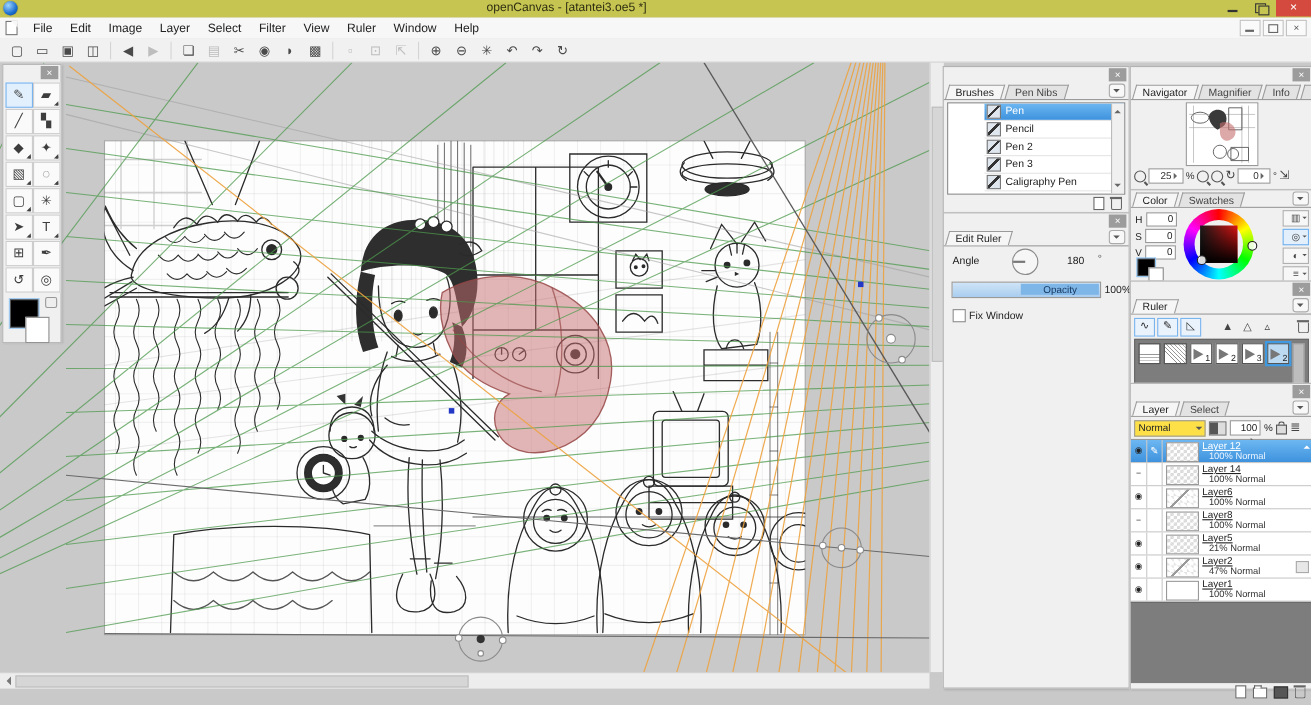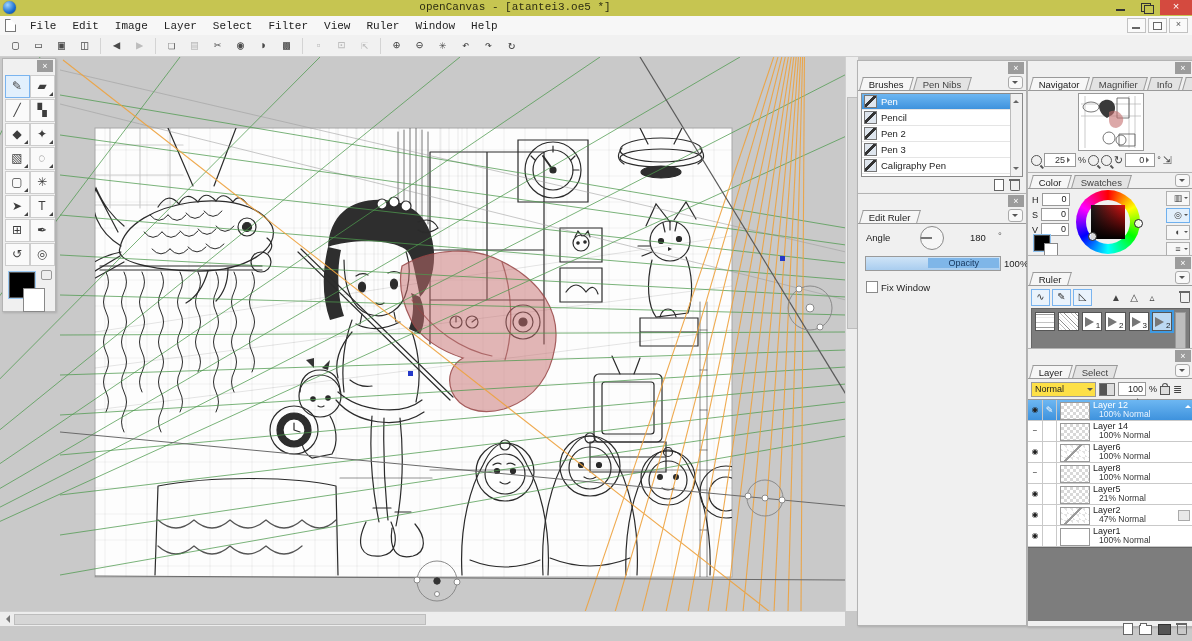--- a/index.html
+++ b/index.html
@@ -1,19 +1,19 @@
 <!DOCTYPE html>
 <html><head>
 <meta charset="utf-8">
 <style>
   html,body{margin:0;padding:0;background:#888;}
   #app{position:relative;width:1192px;height:641px;background:#c9c9c9;overflow:hidden;
        font-family:"Liberation Sans","DejaVu Sans",sans-serif;font-size:11px;color:#222;
        -webkit-font-smoothing:antialiased;}
-  .p{position:absolute;font-family:Liberation Mono, monospace;}
+  .p{position:absolute;}
   
   #titlebar{left:0;top:0;width:1192px;height:16px;background:#c6c551;}
   #app-logo{left:3px;top:1px;width:13px;height:13px;border-radius:50%;
      background:radial-gradient(circle at 35% 30%,#9fd4ff,#1b6fd0 60%,#0b3f8a);box-shadow:0 0 1px #555;}
   #win-title{left:0;top:1px;width:1030px;height:14px;text-align:center;font-size:11px;color:#2e2e12;}
   .cap-btn{top:0;width:26px;height:15px;text-align:center;line-height:14px;color:#333;font-size:10px;}
   #btn-min{left:1108px;}
   #btn-min .bar{position:absolute;left:8px;top:9px;width:9px;height:2px;background:#333;}
   #btn-max{left:1134px;}
   #btn-max .rr{position:absolute;left:7px;top:3px;width:8px;height:7px;border:1px solid #333;background:transparent;}
@@ -57,21 +57,21 @@
   .tool-grid{display:grid;grid-template-columns:24px 24px;gap:1px;justify-content:center;margin-top:2px;}
   .tool-btn{width:23px;height:21px;background:#fafafa;border:1px solid #cdcdcd;text-align:center;line-height:20px;font-size:12px;color:#3d3d3d;position:relative;}
   .tool-btn.sel{border:1px solid #7ab4ef;background:#e2f0fd;}
   .tool-btn.menu:after{content:"";position:absolute;right:1px;bottom:1px;border:2.5px solid transparent;border-right-color:#444;border-bottom-color:#444;}
   #swatch-block{position:relative;height:46px;margin-top:4px;}
   #fg-swatch{position:absolute;left:6px;top:2px;width:24px;height:24px;background:#000;border:1px solid #555;outline:1px solid #9cc9f2;}
   #bg-swatch{position:absolute;left:20px;top:18px;width:20px;height:22px;background:#fff;border:1px solid #888;}
   #swatch-mini{position:absolute;right:3px;top:0;width:9px;height:8px;border:1px solid #999;border-radius:2px;background:#eee;}
   
   #brushes{left:857px;top:60px;width:168px;height:132px;}
-  .brush-list{margin:2px 3px 0 3px;height:82px;background:#fff;border:1px solid #8a8a8a;position:relative;overflow:hidden;}
+  .brush-list{margin:2px 3px 0 3px;height:82px;background:#fff;border:1px solid #8a8a8a;position:relative;overflow:hidden;padding-left:33px;}
   .brush-row{height:15px;display:flex;align-items:center;font-size:9.5px;border-bottom:1px solid #e5e5e5;padding-left:2px;gap:4px;color:#222;}
   .brush-row.sel{background:linear-gradient(#6db7f2,#3e92dd);color:#fff;}
   .nib-icon{width:11px;height:11px;border:1px solid #777;background:
      linear-gradient(135deg,transparent 40%,#333 40%,#333 55%,transparent 55%),#dfe6ee;}
   .vscr{position:absolute;right:0;top:0;width:11px;height:100%;background:#f0f0f0;border-left:1px solid #bbb;}
   .vscr .up,.vscr .dn{position:absolute;left:2px;width:0;height:0;border:3.5px solid transparent;}
   .vscr .up{top:3px;border-bottom-color:#666;}
   .vscr .dn{bottom:3px;border-top-color:#666;}
   .panel-foot{display:flex;justify-content:flex-end;gap:6px;padding:2px 6px;}
   .newdoc-ic{width:8px;height:10px;border:1px solid #666;background:#fff;}
@@ -142,21 +142,21 @@
   #blend-select:after{content:"";position:absolute;right:2px;top:5px;border:3px solid transparent;border-top-color:#555;}
   .chip{width:14px;height:11px;background:linear-gradient(90deg,#555 50%,#ddd 50%);border:1px solid #777;}
   .lock-ic{width:8px;height:7px;border:1px solid #555;background:#ddd;position:relative;margin-top:3px;}
   .lock-ic:before{content:"";position:absolute;left:1px;top:-4px;width:4px;height:3px;border:1px solid #555;border-bottom:none;border-radius:3px 3px 0 0;}
   .layers{background:#fff;border-top:1px solid #9a9a9a;}
   .lrow{height:20px;display:flex;align-items:stretch;border-bottom:1px solid #c9c9c9;font-size:8.5px;color:#222;position:relative;}
   .lrow .eye{width:14px;border-right:1px solid #c9c9c9;text-align:center;line-height:20px;font-size:8px;color:#222;}
   .lrow .pencell{width:13px;border-right:1px solid #c9c9c9;text-align:center;line-height:20px;font-size:9px;}
   .lthumb{width:28px;height:16px;margin:2px 3px;border:1px solid #999;flex:none;}
   .ltext{display:flex;flex-direction:column;justify-content:center;line-height:9px;}
-  .ltext .nm{font-size:9px;}
+  .ltext .nm{font-size:9px;text-decoration:underline;}
   .ltext .inf{font-size:8.5px;padding-left:6px;color:#333;}
   .lrow.sel{background:linear-gradient(#6db7f2,#3e92dd);color:#fff;}
   .lrow.sel .ltext .inf{color:#eaf4ff;}
   .checker{background-color:#fff;background-image:
      linear-gradient(45deg,#d8d8d8 25%,transparent 25%,transparent 75%,#d8d8d8 75%),
      linear-gradient(45deg,#d8d8d8 25%,transparent 25%,transparent 75%,#d8d8d8 75%);
      background-size:6px 6px;background-position:0 0,3px 3px;}
   .thumb-sk{background-image:linear-gradient(135deg,transparent 42%,#9a9a9a 42%,#9a9a9a 48%,transparent 48%),
      linear-gradient(45deg,#e3e3e3 25%,transparent 25%,transparent 75%,#e3e3e3 75%);background-size:100% 100%,6px 6px;}
   .fx-chip{position:absolute;right:3px;top:5px;width:10px;height:9px;border:1px solid #aaa;background:#e8e8e8;}

